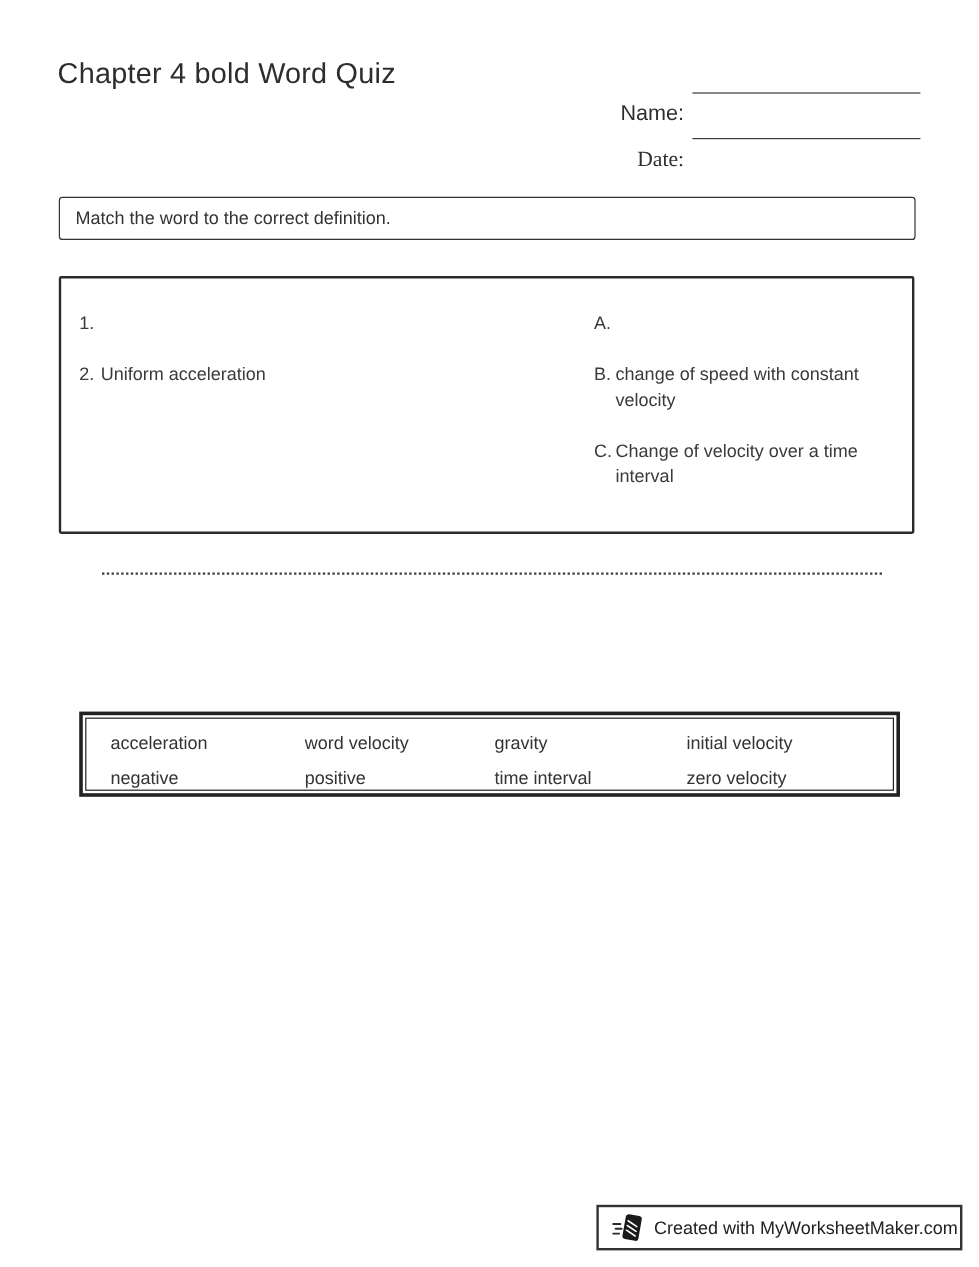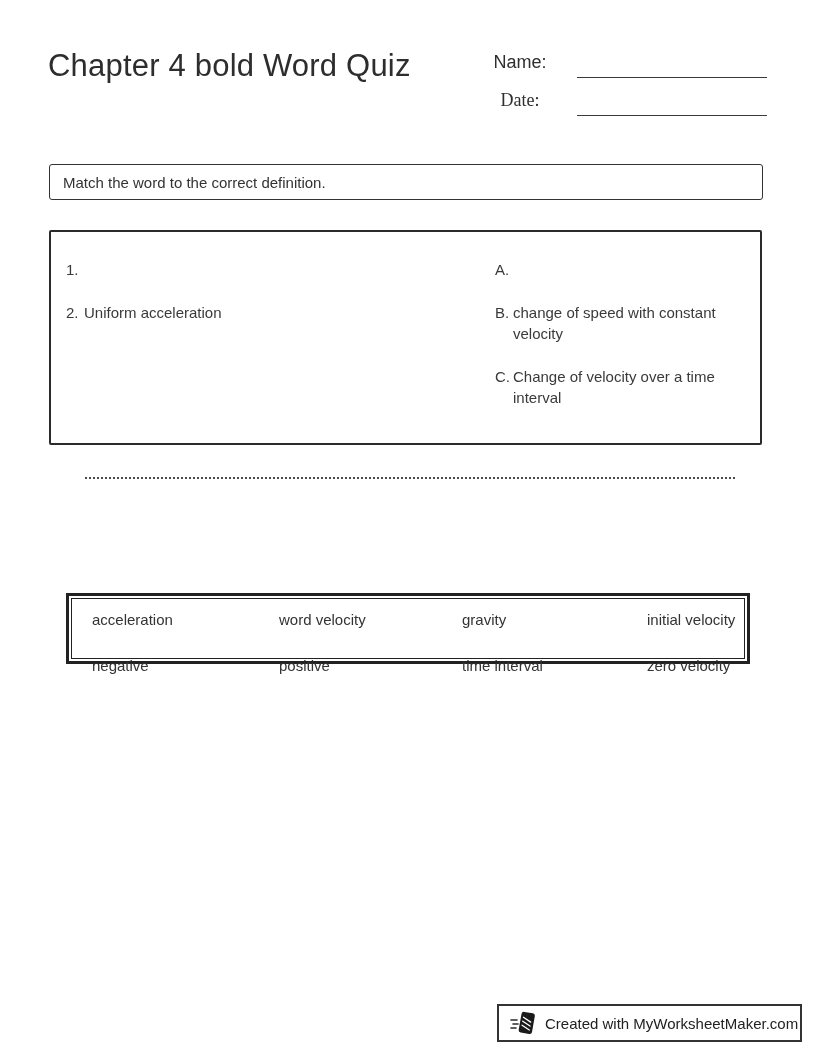--- a/index.html
+++ b/index.html
@@ -11,26 +11,26 @@
   .page {
     position:relative;
     width:816px; height:1056px;
     background:#ffffff;
     overflow:hidden;
   }
 
   
   .title {
     position:absolute; left:48px; top:48px;
-    font-size:31px; font-weight:400; color:#2d2d2d;
+    font-size:24px; font-weight:400; color:#2d2d2d;
     letter-spacing:0.2px;
   }
   .hdr-label {
-    position:absolute; width:100px; text-align:center;
-    font-size:18px; color:#2f2f2f;
+    position:absolute; width:100px; text-align:right;
+    font-size:18px; color:#2f2f2f;margin-top:32px;
   }
   .name-label { left:470px; top:52px; }
   .date-label { left:470px; top:90px;font-family:Liberation Serif, serif; }
   .blank-line {
     position:absolute; left:577px; width:190px; height:0;
     border-top:1.5px solid #3a3a3a;
   }
   .name-line { top:77px; }
   .date-line { top:115px; }
 
@@ -78,21 +78,21 @@
     width:684px; height:71px;
     border:3px solid #222222; padding:2px; background:#ffffff;
   }
   .wb-inner {
     width:100%; height:100%;
     border:1px solid #222222;
     display:grid;
     grid-template-columns:162px 158px 160px 1fr;
     align-content:start; row-gap:8px;
     padding:10px 0 0 20px;
-    font-size:15px; line-height:21px; color:#333333;gap:25px;
+    font-size:15px; line-height:21px; color:#333333;
   }
 
   
   .footer-box {
     position:absolute; left:497px; top:1004px;
     width:305px; height:38px;
     border:2px solid #333333; background:#ffffff;
     display:flex; align-items:center;
     padding-left:11px; gap:9px;
     font-size:15px; color:#222222;text-align:right;

